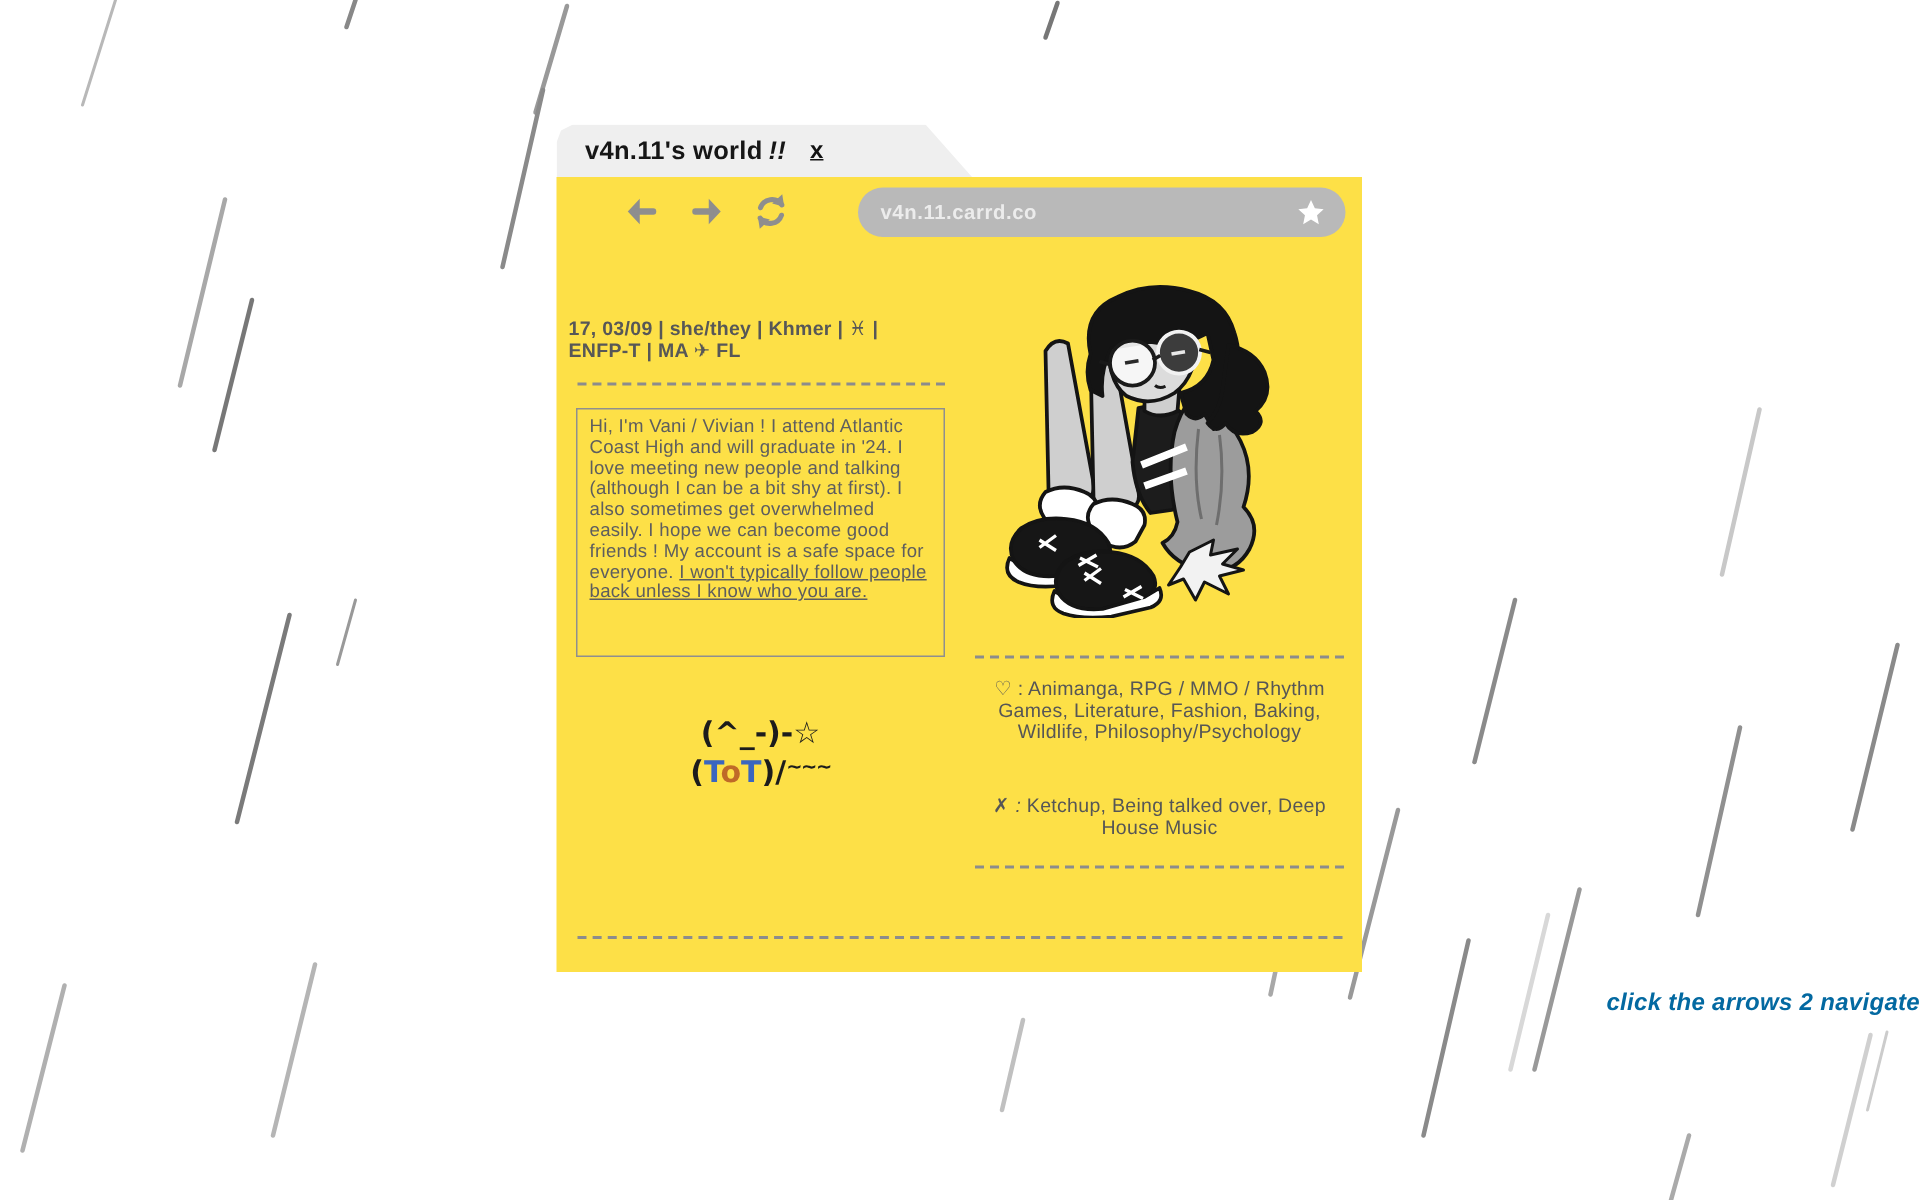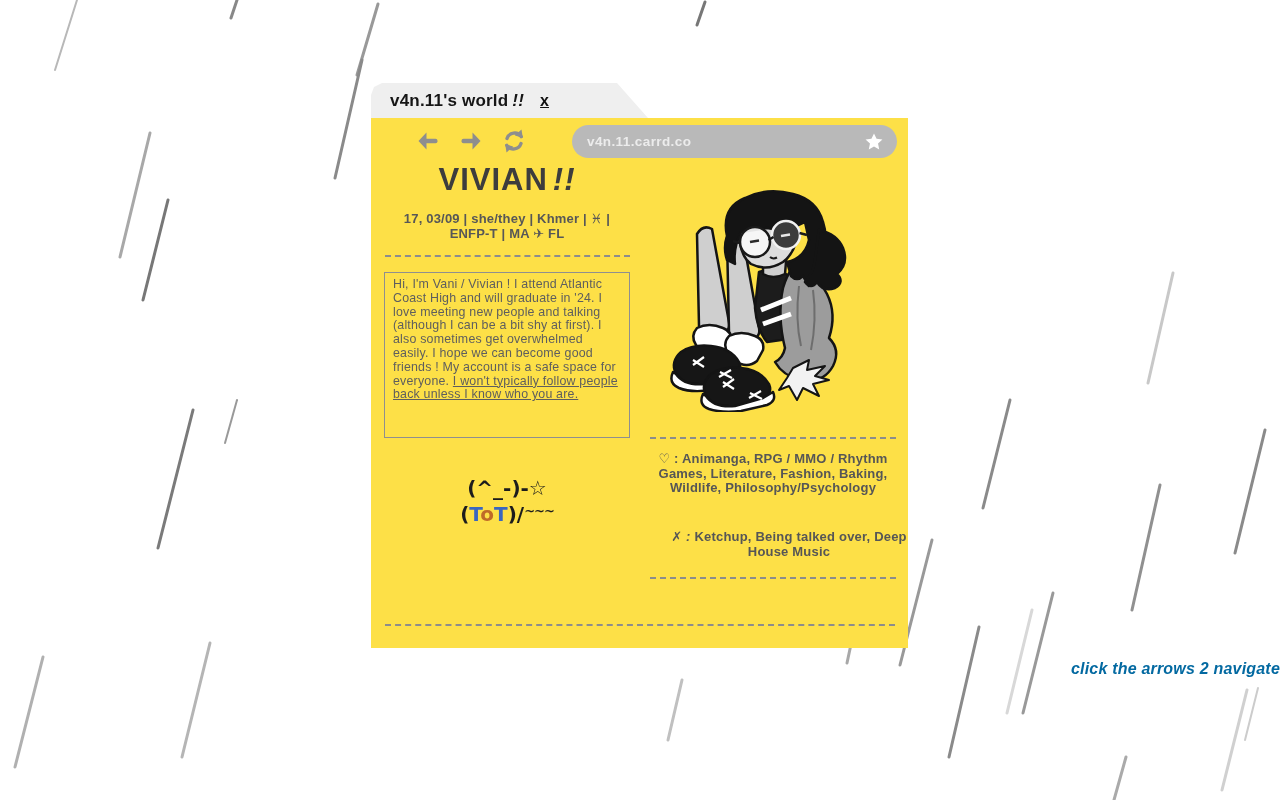--- a/index.html
+++ b/index.html
@@ -38,40 +38,40 @@
   .dash { position:absolute; border-top:2px dashed #8c8c8c; }
   .dash-left   { left:14px;  top:137px; width:245px; }
   .dash-r1     { left:279px; top:319px; width:246px; }
   .dash-r2     { left:279px; top:459px; width:246px; }
   .dash-bottom { left:14px;  top:506px; width:510px; }
 
   
   .page-title { position:absolute; left:13px; top:44px; width:246px; text-align:center;
                 font-size:31px; line-height:36px; font-weight:bold; color:#3d3d3d; letter-spacing:1px; }
   .page-title .suffix { font-style:italic; margin-left:5px; }
-  .subtitle { position:absolute; left:8px; top:93px; width:256px; text-align:center;
+  .subtitle { position:absolute; left:8px; top:93px; width:256px; text-align:left;
               font-size:13px; line-height:15px; font-weight:bold; color:#575757; letter-spacing:.2px; }
   .bio-box { position:absolute; left:13px; top:154px; width:246px; height:166px;
              border:1.5px solid #8f8f8f; padding:5px 8px; overflow:hidden;
              font-size:12.4px; line-height:13.8px; color:#5e5e5e; letter-spacing:.2px; }
   .bio-underline { text-decoration:underline; }
   .kaomoji { position:absolute; left:13px; top:357px; width:246px; text-align:center;
              font-weight:bold; color:#1c1c1c; font-family:"DejaVu Sans",sans-serif; }
   .kao1 { font-size:20px; line-height:26px; }
   .kao2 { font-size:20px; line-height:26px; }
   .kao-blue { color:#3a66c0; }
   .kao-orange { color:#bf6a28; }
   .kao-tilde { font-size:13px; position:relative; top:-6px; letter-spacing:-1px; }
 
   
   .illustration { position:absolute; left:296px; top:72px; width:196px; height:222px; }
   .likes, .dislikes { position:absolute; left:277px; width:250px; text-align:center;
-             font-size:13px; line-height:14.5px; font-weight:bold; color:#565656; letter-spacing:.2px; }
+             font-size:13px; line-height:14.5px; font-weight:normal; color:#565656; letter-spacing:.2px; }
   .likes { top:334px; }
-  .dislikes { top:412px;margin-left:16px; }
+  .dislikes { top:412px; }
   .dislikes .sym { font-style:italic; }
 
   
   .nav-hint { position:absolute; left:0; right:0; top:660px; z-index:2; text-align:right;
               font-size:16px; font-weight:bold; font-style:italic; color:#0369a1; letter-spacing:.2px; }
   .carrd-badge { position:absolute; left:0; right:0; top:696px; z-index:2; text-align:center;
                  font-size:12.5px; color:#aeaeae; letter-spacing:.4px; cursor:pointer; }
 </style>
 </head>
 <body>
@@ -138,23 +138,20 @@
           <path d="M5.5 24.5 L4.2 16.2 L12.2 18.4 Z" fill="#8e8e8e"></path>
         </svg>
       </button>
       <div class="url-pill">
         <span class="url-text">v4n.11.carrd.co</span>
         <svg class="url-star" viewBox="0 0 24 24">
           <path d="M12 2.6 L14.8 8.5 L21.2 9.3 L16.4 13.7 L17.7 20.1 L12 16.8 L6.3 20.1 L7.6 13.7 L2.8 9.3 L9.2 8.5 Z" fill="#ffffff"></path>
         </svg>
       </div>
 
-      <h1 class="page-title">
-        <span>VIVIAN</span><span class="suffix">!!</span>
-      </h1>
       <div class="subtitle">
         <div>17, 03/09 | she/they | Khmer | ♓ |</div>
         <div>ENFP-T | MA ✈ FL</div>
       </div>
 
       <div class="dash dash-left"></div>
 
       <div class="bio-box"><span>Hi, I'm Vani / Vivian ! I attend Atlantic Coast High and will graduate in '24. I love meeting new people and talking (although I can be a bit shy at first). I also sometimes get overwhelmed easily. I hope we can become good friends ! My account is a safe space for everyone. </span><span class="bio-underline">I won't typically follow people back unless I know who you are.</span></div>
 
       <div class="kaomoji">

